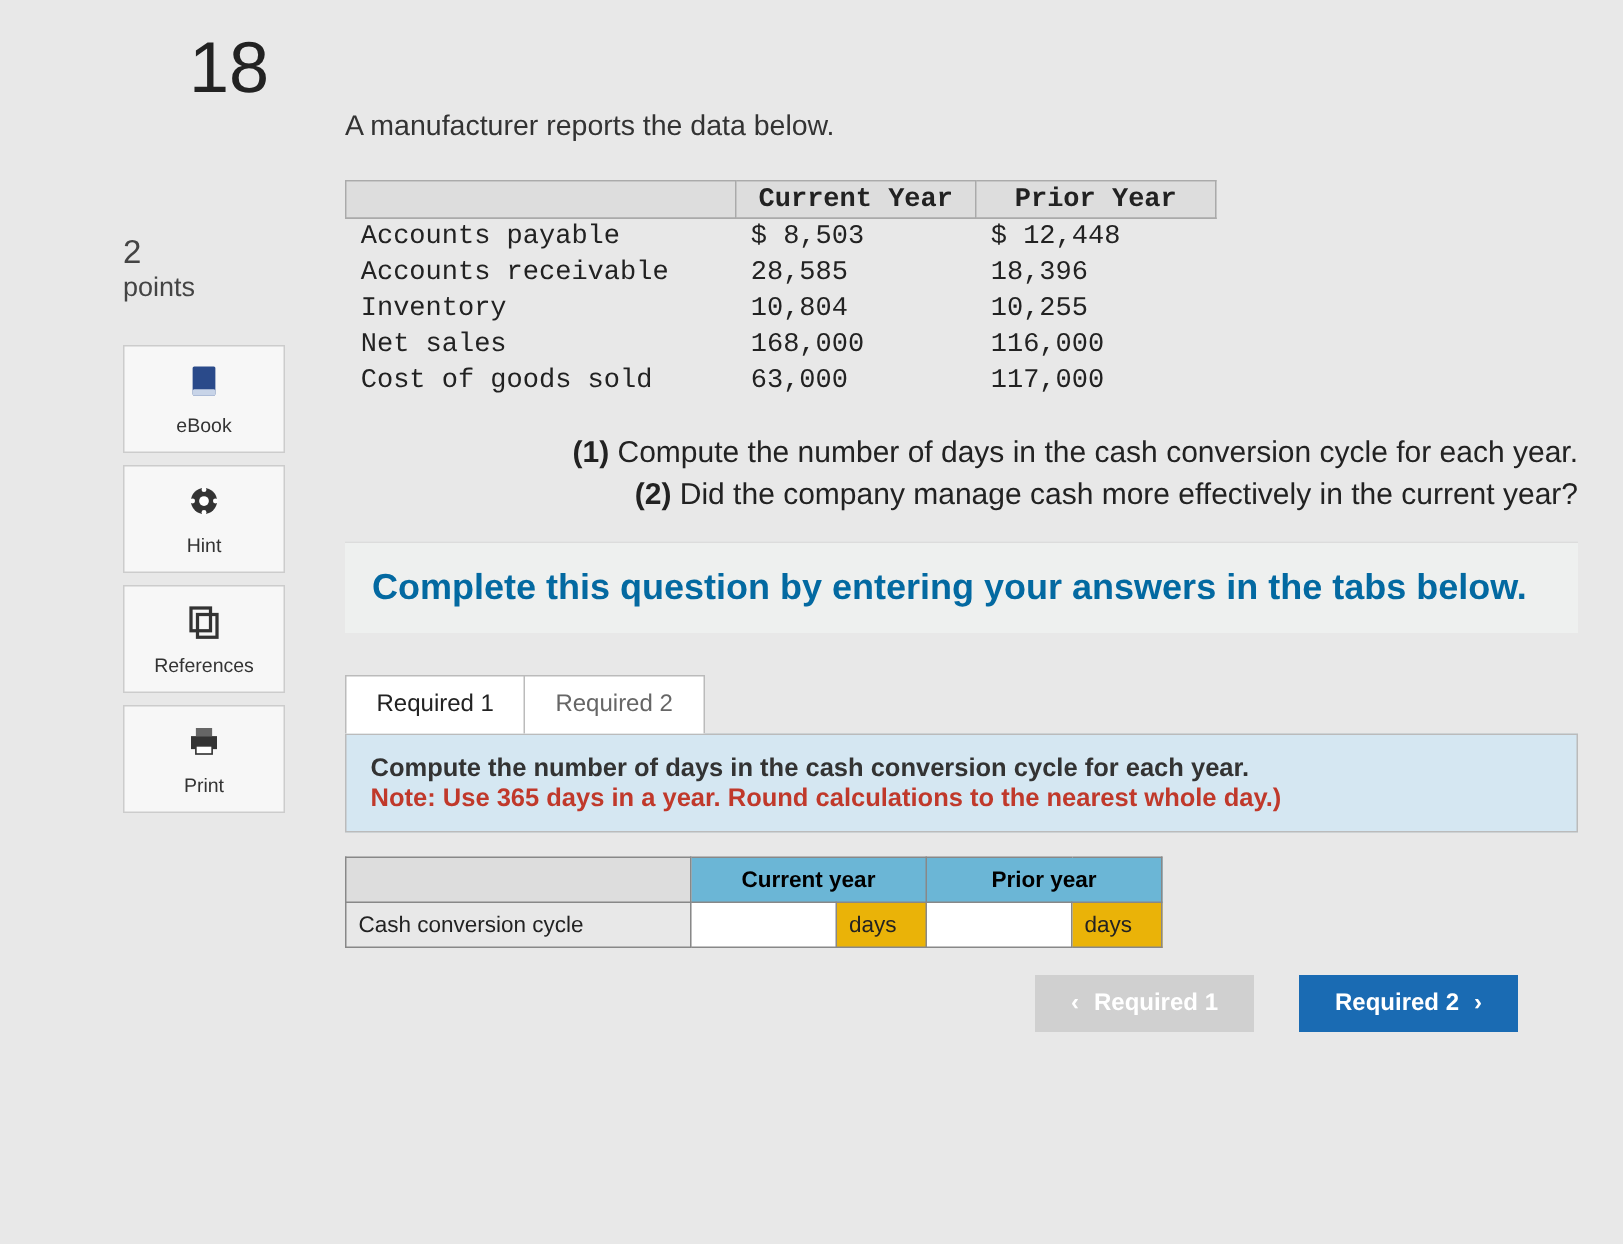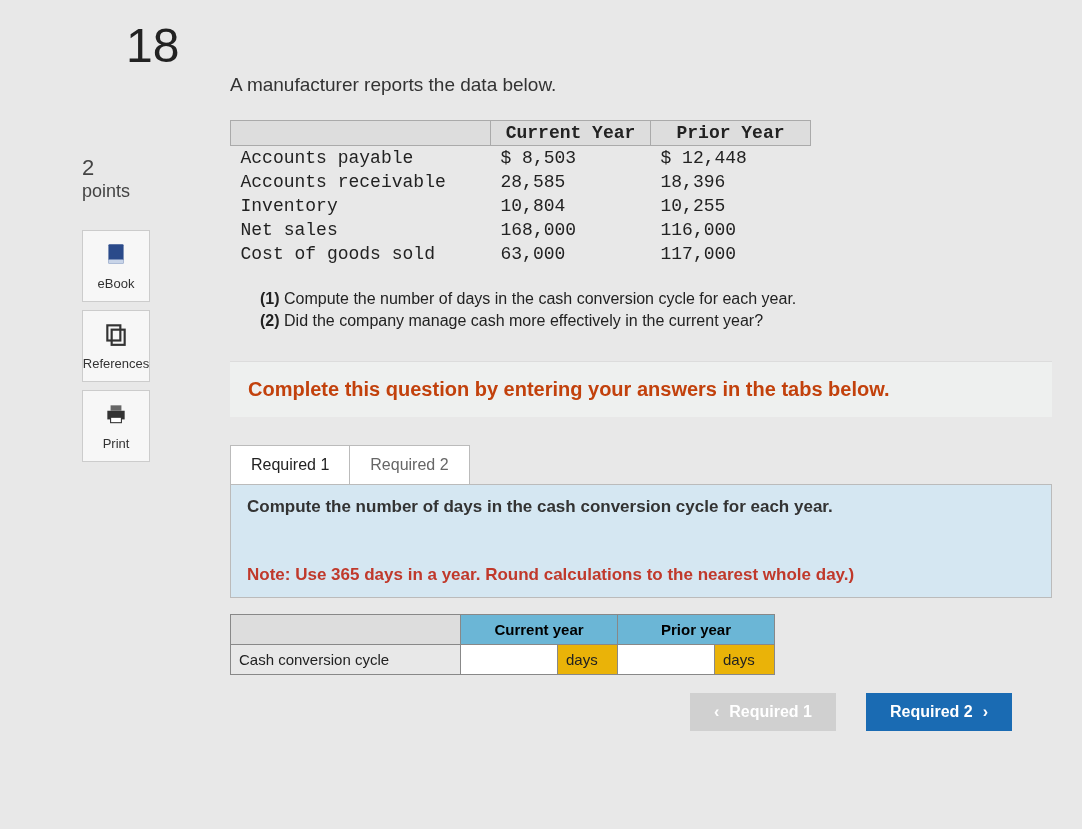--- a/index.html
+++ b/index.html
@@ -17,21 +17,21 @@
     font-size: 48px; font-weight: 300; color: #222;
   }
   .points-block {
     position: absolute;
     top: 155px; left: 82px;
     font-size: 18px; color: #444;
   }
   .points-block .pts-num { font-size: 22px; }
   .sidebar {
     position: absolute;
-    top: 230px; left: 82px; width: 68px;
+    top: 230px; left: 82px; width: 108px;
     display: flex; flex-direction: column; gap: 8px;
   }
   .side-item {
     border: 1px solid #ccc; background: #f7f7f7;
     display: flex; flex-direction: column; align-items: center; justify-content: center;
     padding: 10px 4px; cursor: pointer; font-size: 13px; color: #333;
   }
   .side-item svg { width: 26px; height: 26px; margin-bottom: 6px; }
   .content {
     position: absolute;
@@ -40,38 +40,38 @@
   .intro { font-size: 19px; color: #333; margin-bottom: 24px; }
   .data-table {
     font-family: "Courier New", monospace; font-size: 18px;
     border-collapse: collapse; margin-bottom: 22px;
   }
   .data-table th, .data-table td { padding: 2px 10px; }
   .data-table thead th { background: #ddd; border: 1px solid #aaa; }
   .data-table .col-item { width: 260px; text-align: left; }
   .data-table .col-val  { width: 160px; }
   .data-table thead .col-val { text-align: center; }
-  .prompts { margin-left: 30px; font-size: 16px; color: #222; margin-bottom: 28px; line-height: 1.4; }
+  .prompts { margin-left: 30px; font-size: 20px; color: #222; margin-bottom: 17px; line-height: 1.4; text-align: right; }
   .prompts b { font-weight: bold; }
   .instr-bar {
-    background: #eef0ef; padding: 16px 18px; font-size: 20px; font-weight: bold; color: #c2410c;
+    background: #eef0ef; padding: 16px 18px; font-size: 24px; font-weight: bold; color: #0369a1;
     border-top: 1px solid #dcdcdc;
   }
   .tabs { display: flex; margin-top: 28px; }
   .tab {
     border: 1px solid #bbb; border-bottom: none;
     padding: 10px 20px; font-size: 16px; cursor: pointer; background: #fff;
   }
   .tab + .tab { border-left: none; }
   .tab.inactive { color: #666; }
   .tab-panel {
     background: #d5e7f2; border: 1px solid #bbb; padding: 12px 16px; font-size: 17px;
   }
   .tab-panel .p1 { color: #333; font-weight: bold; }
-  .tab-panel .note { color: #c0392b; font-weight: bold; margin-top: 48px; }
+  .tab-panel .note { color: #c0392b; font-weight: bold; }
   .answer-wrap { margin-top: 16px; }
   .answer-table { border-collapse: collapse; font-size: 15px; }
   .answer-table th, .answer-table td { border: 1px solid #888; padding: 6px 8px; }
   .answer-table thead th { background: #6bb6d6; color: #000; font-weight: bold; text-align: center; }
   .answer-table .corner { background: #ddd; width: 230px; }
   .answer-table .val-col { width: 90px; background: #fff; }
   .answer-table .unit-col { width: 60px; background: #eab308; }
   .answer-table input {
     width: 80px; border: none; outline: none; font-size: 15px; text-align: right; background: transparent;
   }
@@ -96,20 +96,33 @@
 
 <div class="sidebar">
   <div class="side-item">
     <span>
       <svg viewBox="0 0 24 24">
           <rect x="5" y="3" width="14" height="18" rx="1" fill="#2a4a8a"></rect>
           <rect x="5" y="17" width="14" height="4" rx="1" fill="#c8d4e8"></rect>
         </svg>
     </span>
     <span>eBook</span>
+  </div>
+  <div class="side-item">
+    <span>
+      <svg viewBox="0 0 24 24">
+          <circle cx="12" cy="12" r="8" fill="#333"></circle>
+          <circle cx="12" cy="12" r="3" fill="#fff"></circle>
+          <circle cx="12" cy="5" r="1.5" fill="#fff"></circle>
+          <circle cx="12" cy="19" r="1.5" fill="#fff"></circle>
+          <circle cx="5" cy="12" r="1.5" fill="#fff"></circle>
+          <circle cx="19" cy="12" r="1.5" fill="#fff"></circle>
+        </svg>
+    </span>
+    <span>Hint</span>
   </div>
   <div class="side-item">
     <span>
       <svg viewBox="0 0 24 24">
           <rect x="4" y="4" width="12" height="14" fill="none" stroke="#333" stroke-width="2"></rect>
           <rect x="8" y="8" width="12" height="14" fill="none" stroke="#333" stroke-width="2"></rect>
         </svg>
     </span>
     <span>References</span>
   </div>

